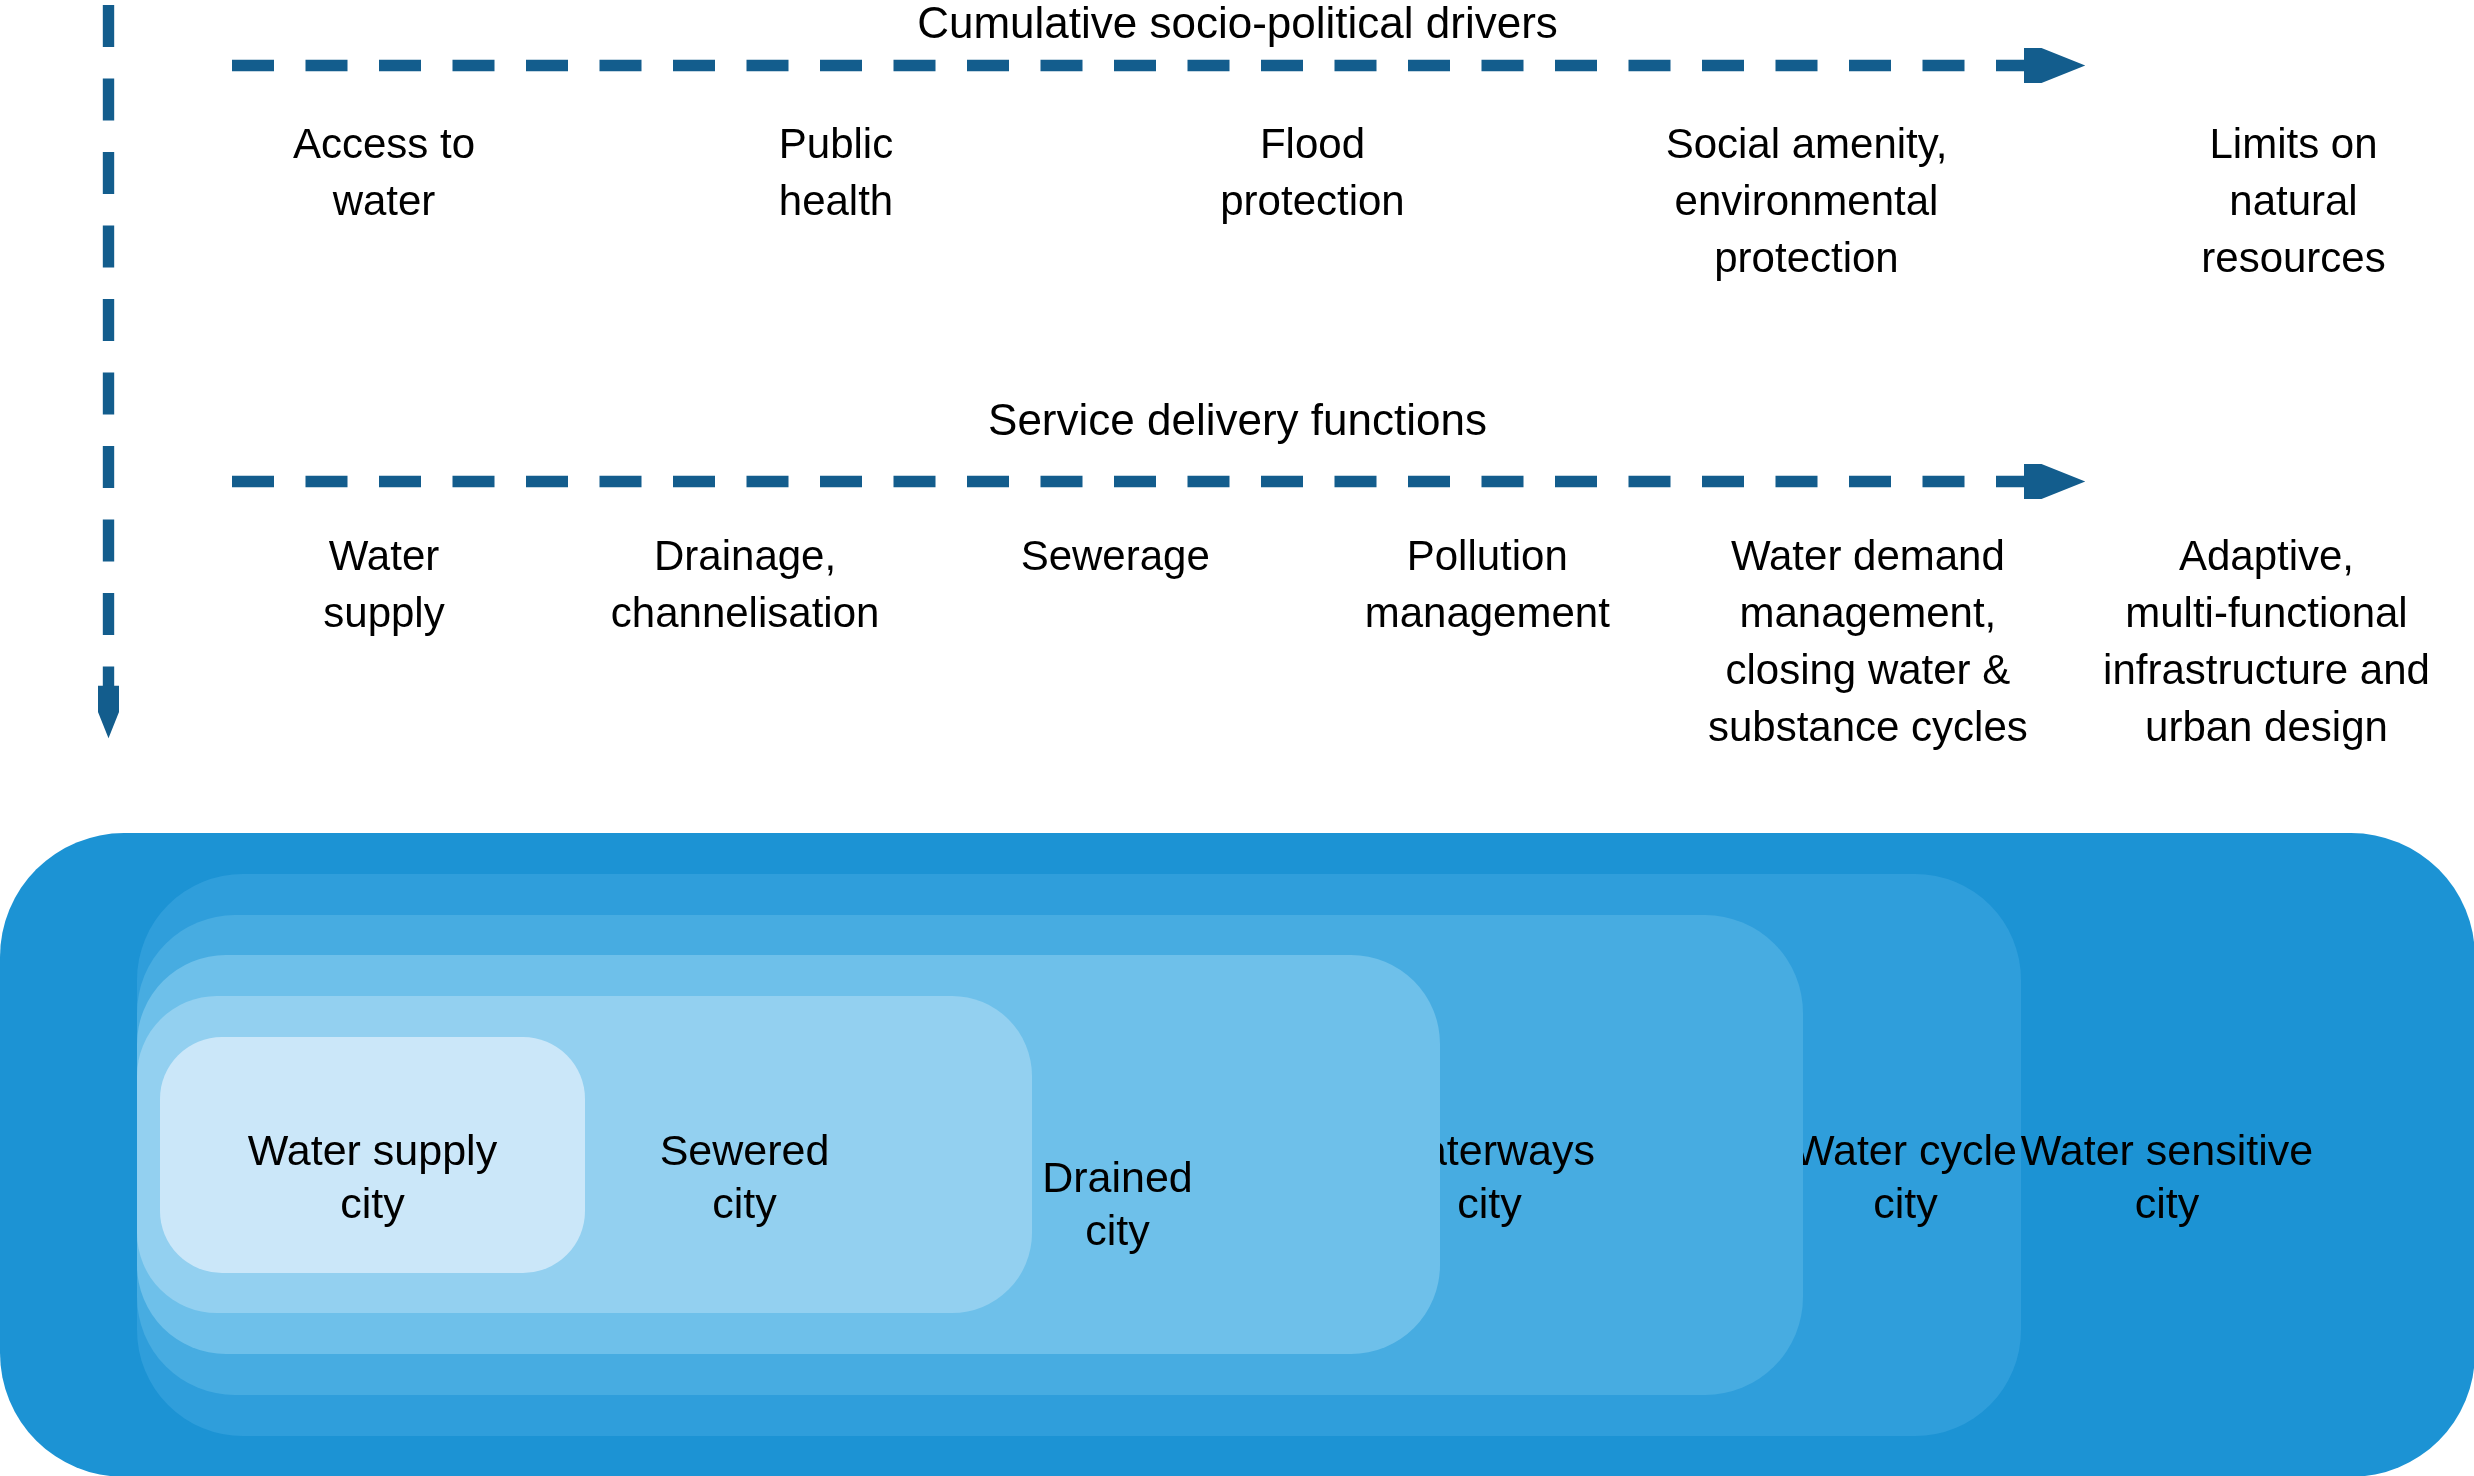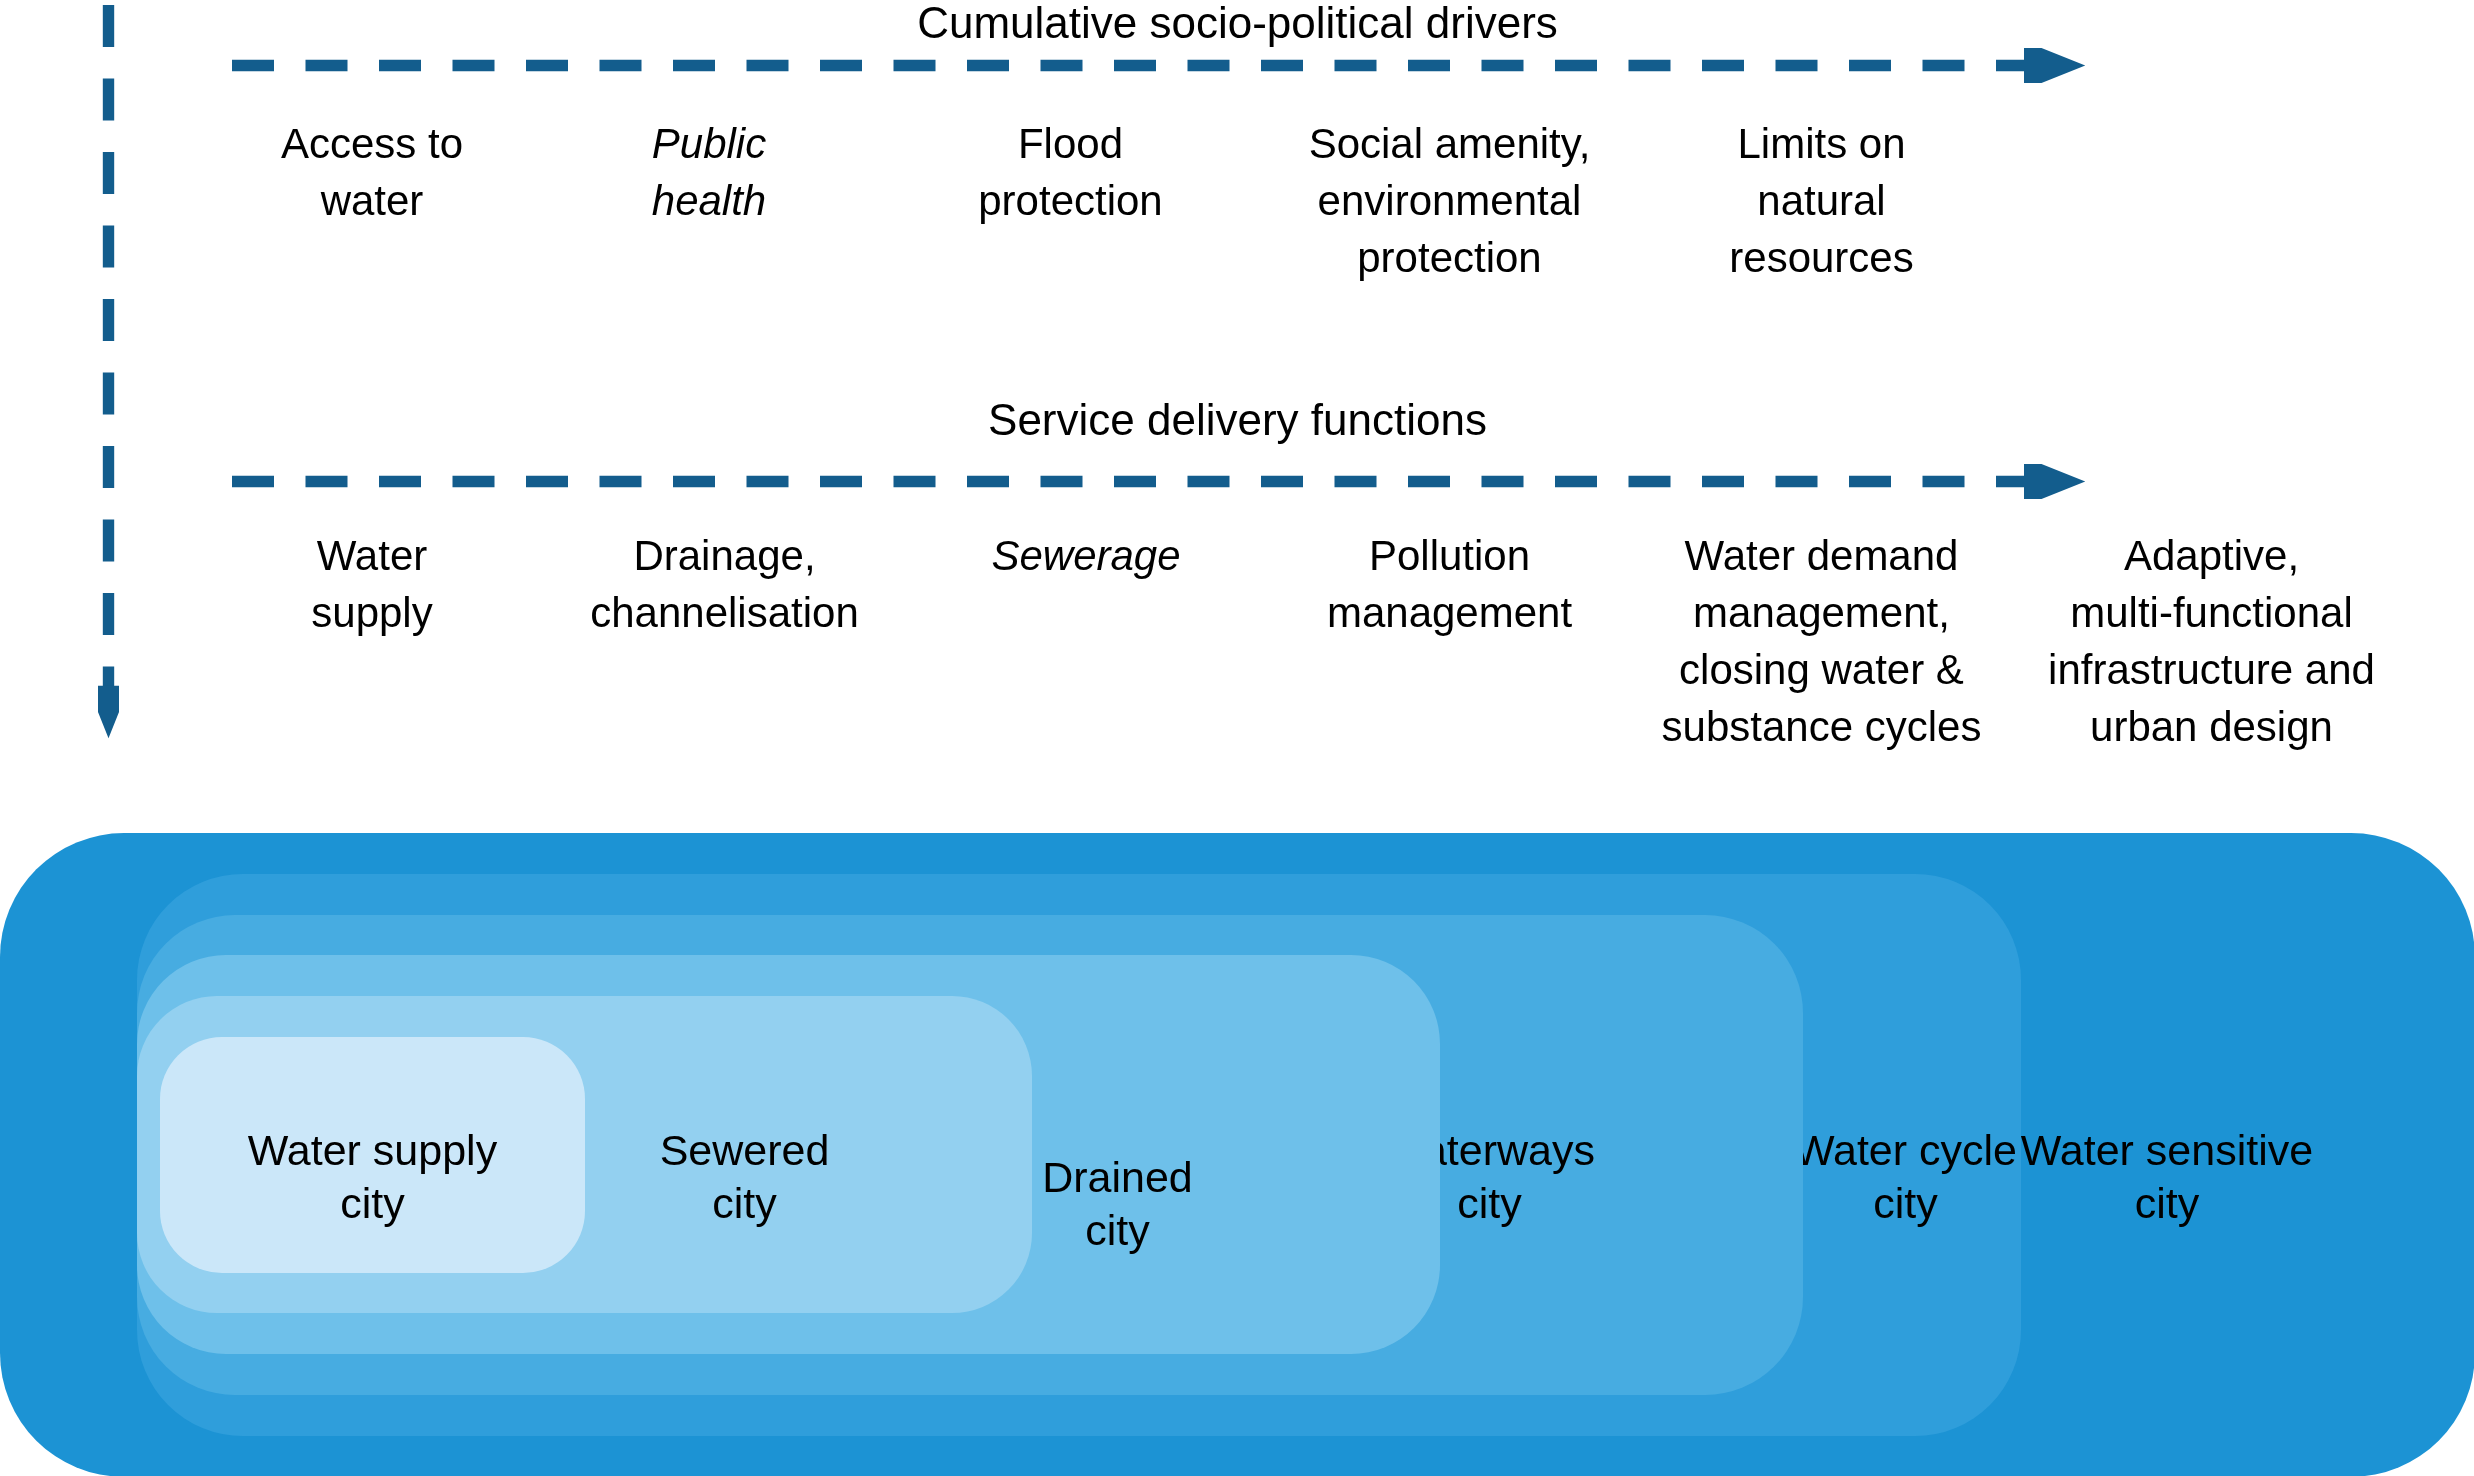--- a/index.html
+++ b/index.html
@@ -41,37 +41,38 @@
 
   .h-arrow {
     position: absolute;
     left: 220px;
     width: 1879px;
     height: 35px;
   }
 
   .cols {
     position: absolute;
-    left: 208px;
+    left: 220px;
     width: 2255px;
     display: flex;
     align-items: flex-start;
+    justify-content: space-between;
   }
   .col {
     text-align: center;
     font-size: 42px;
     line-height: 57px;
     color: #000000;
     padding: 0 5.3px;
     box-sizing: border-box;
   }
 
   
   .w1 { width: 328px; }
-  .w2 { width: 346px; font-style: italic; }
+  .w2 { width: 346px; }
   .w3 { width: 377px; }
   .w4 { width: 381px; }
   .w5 { width: 363px; }
   .w6 { width: 417px; }
 
   
   .stack {
     position: absolute;
     left: 0;
     top: 833px;

